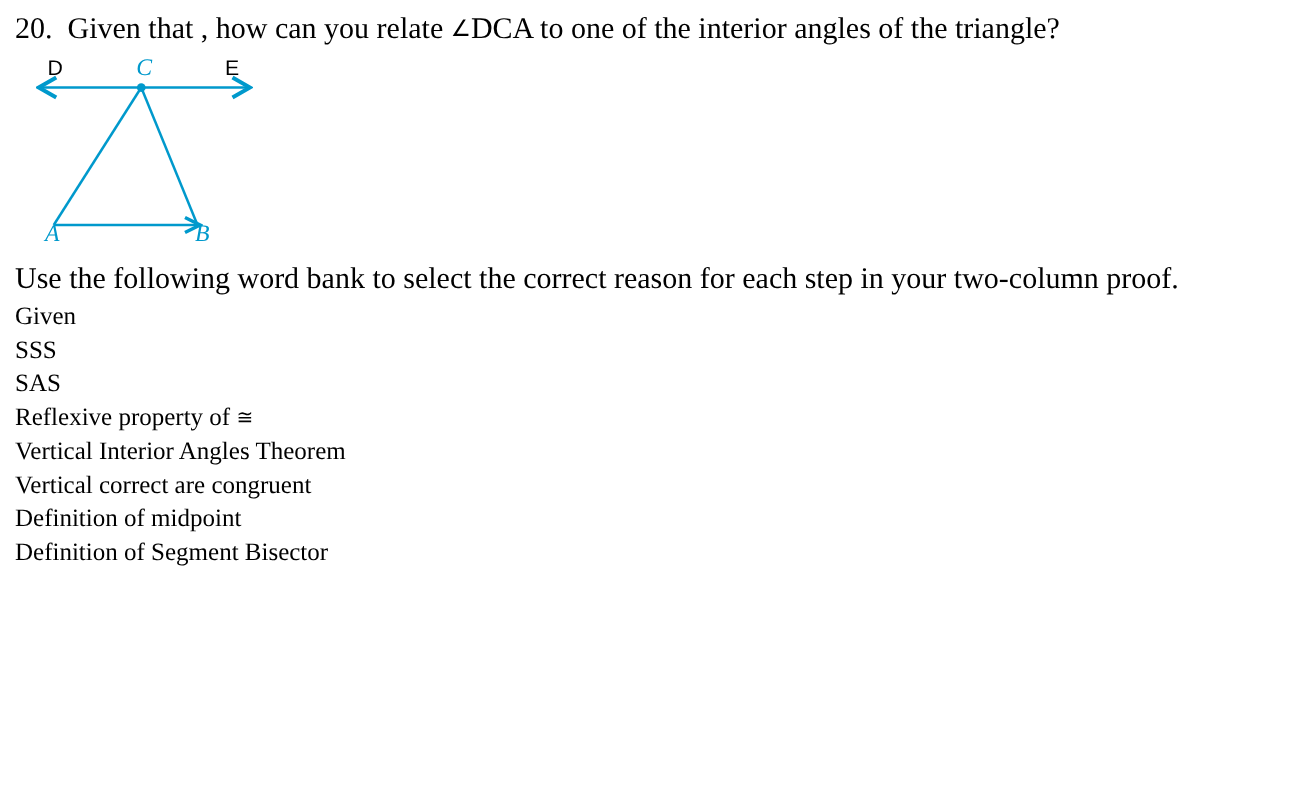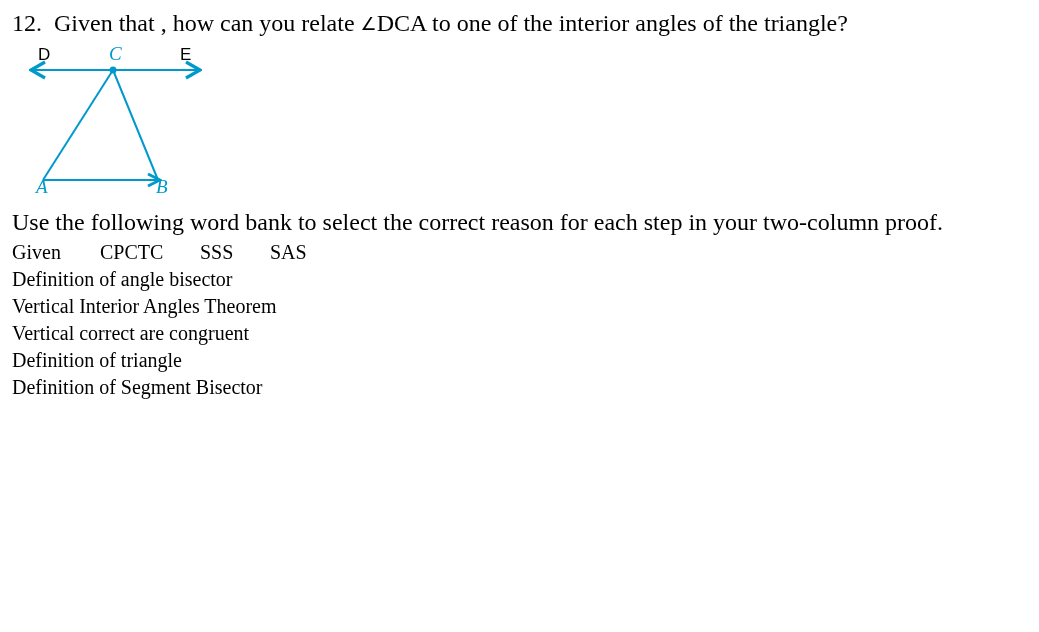--- a/index.html
+++ b/index.html
@@ -27,35 +27,36 @@
     font-size: 24px;
     margin-top: 2px;
     font-family: Liberation Serif, serif;
   }
   .word-bank {
     font-size: 20px;
     line-height: 1.35;
   }
   .wb-row {
     display: flex;
+    flex-direction: column;
   }
   .wb-cell1 { width: 88px; }
   .wb-cell2 { width: 100px; }
   .wb-cell3 { width: 70px; }
   .wb-cell4 { }
   .congr {
     font-size: 16px;
     vertical-align: 1px;
   }
 </style>
 </head>
 <body>
 
 <div class="question-text">
-  <span>12.</span>&nbsp;
+  <span>20.</span>&nbsp;
   <span>Given that , how can you relate </span><span class="angle">∠</span><span>DCA</span><span> to one of the interior angles of the triangle?</span>
 </div>
 
 <div class="diagram">
   <svg width="195" height="150" viewBox="0 0 195 150">
     <defs>
       <marker id="arrL" markerWidth="10" markerHeight="10" refX="2" refY="5" orient="auto">
         <path d="M8,1 L1,5 L8,9" fill="none" stroke="#0099cc" stroke-width="1.6"></path>
       </marker>
       <marker id="arrR" markerWidth="10" markerHeight="10" refX="8" refY="5" orient="auto">
@@ -80,22 +81,23 @@
     <text x="18" y="148" font-family="Times New Roman, serif" font-style="italic" font-size="19" fill="#0099cc">A</text>
     <text x="138" y="148" font-family="Times New Roman, serif" font-style="italic" font-size="19" fill="#0099cc">B</text>
   </svg>
 </div>
 
 <div class="instruction">Use the following word bank to select the correct reason for each step in your two-column proof.</div>
 
 <div class="word-bank">
   <div class="wb-row">
     <span class="wb-cell1">Given</span>
-    <span class="wb-cell2">CPCTC</span>
     <span class="wb-cell3">SSS</span>
     <span class="wb-cell4">SAS</span>
   </div>
-  <div>Definition of angle bisector</div>
+  <div>
+    <span>Reflexive property of </span><span class="congr">≅</span>
+  </div>
   <div>Vertical Interior Angles Theorem</div>
   <div>Vertical correct are congruent</div>
-  <div>Definition of triangle</div>
+  <div>Definition of midpoint</div>
   <div>Definition of Segment Bisector</div>
 </div>
 
 </body></html>

